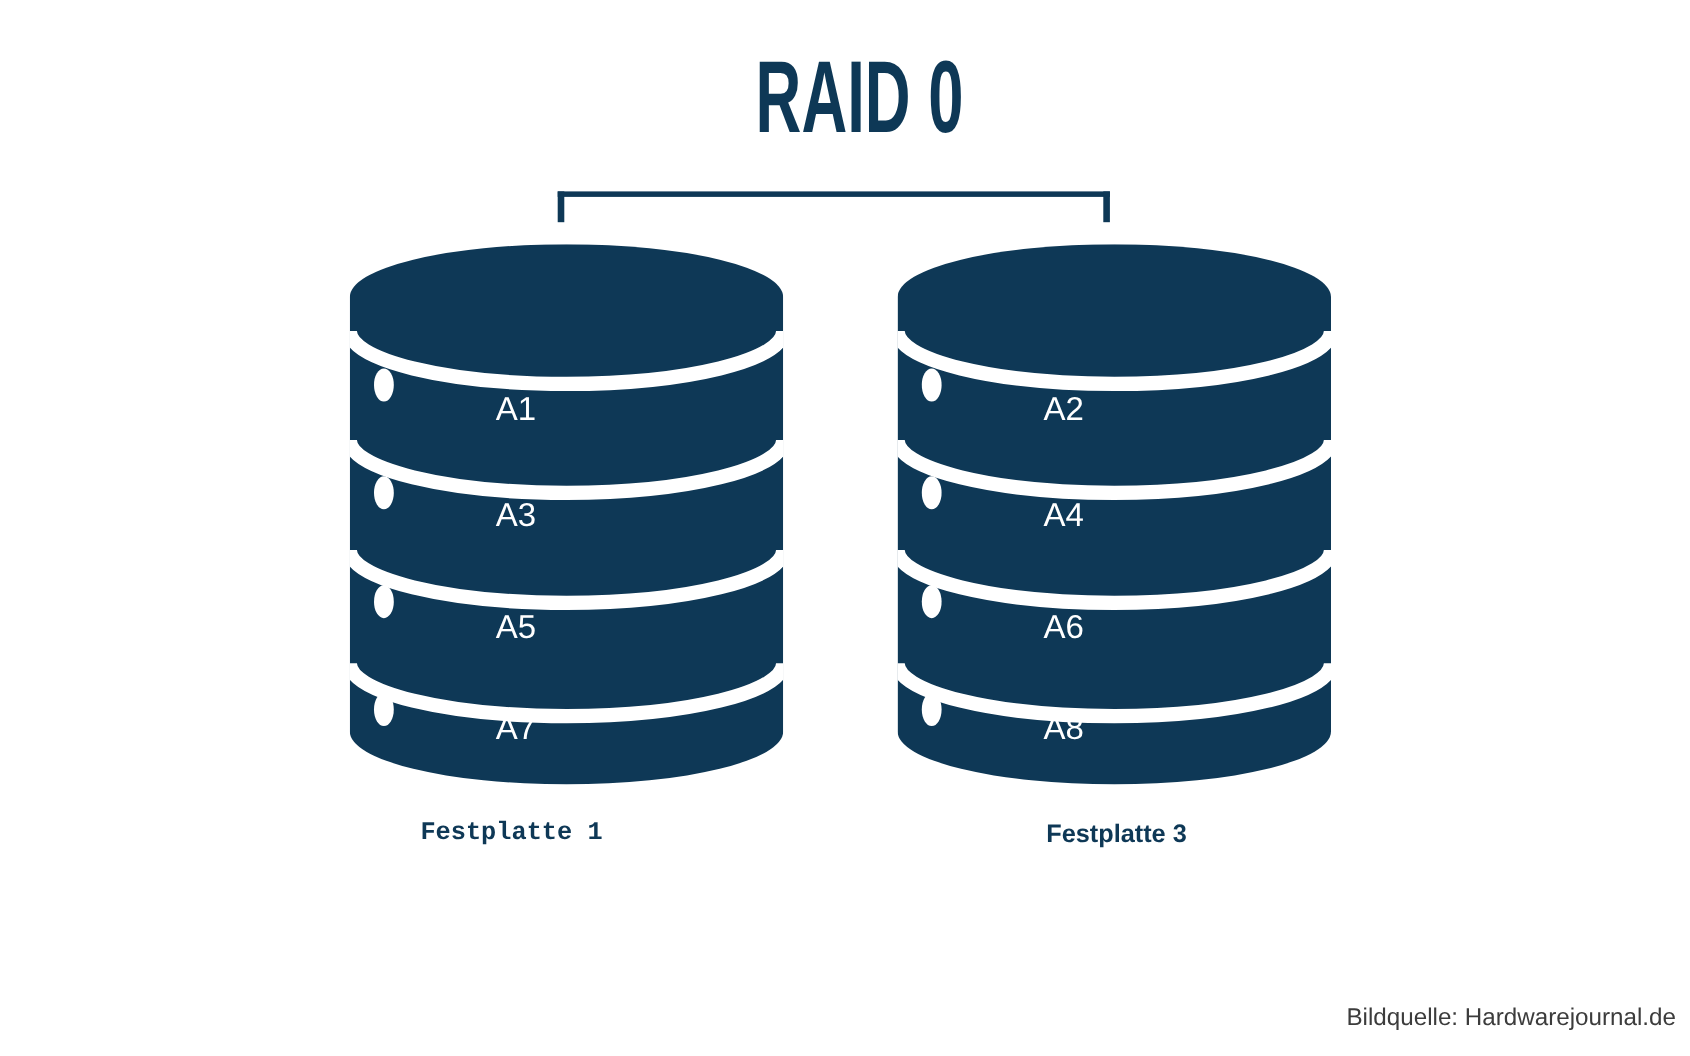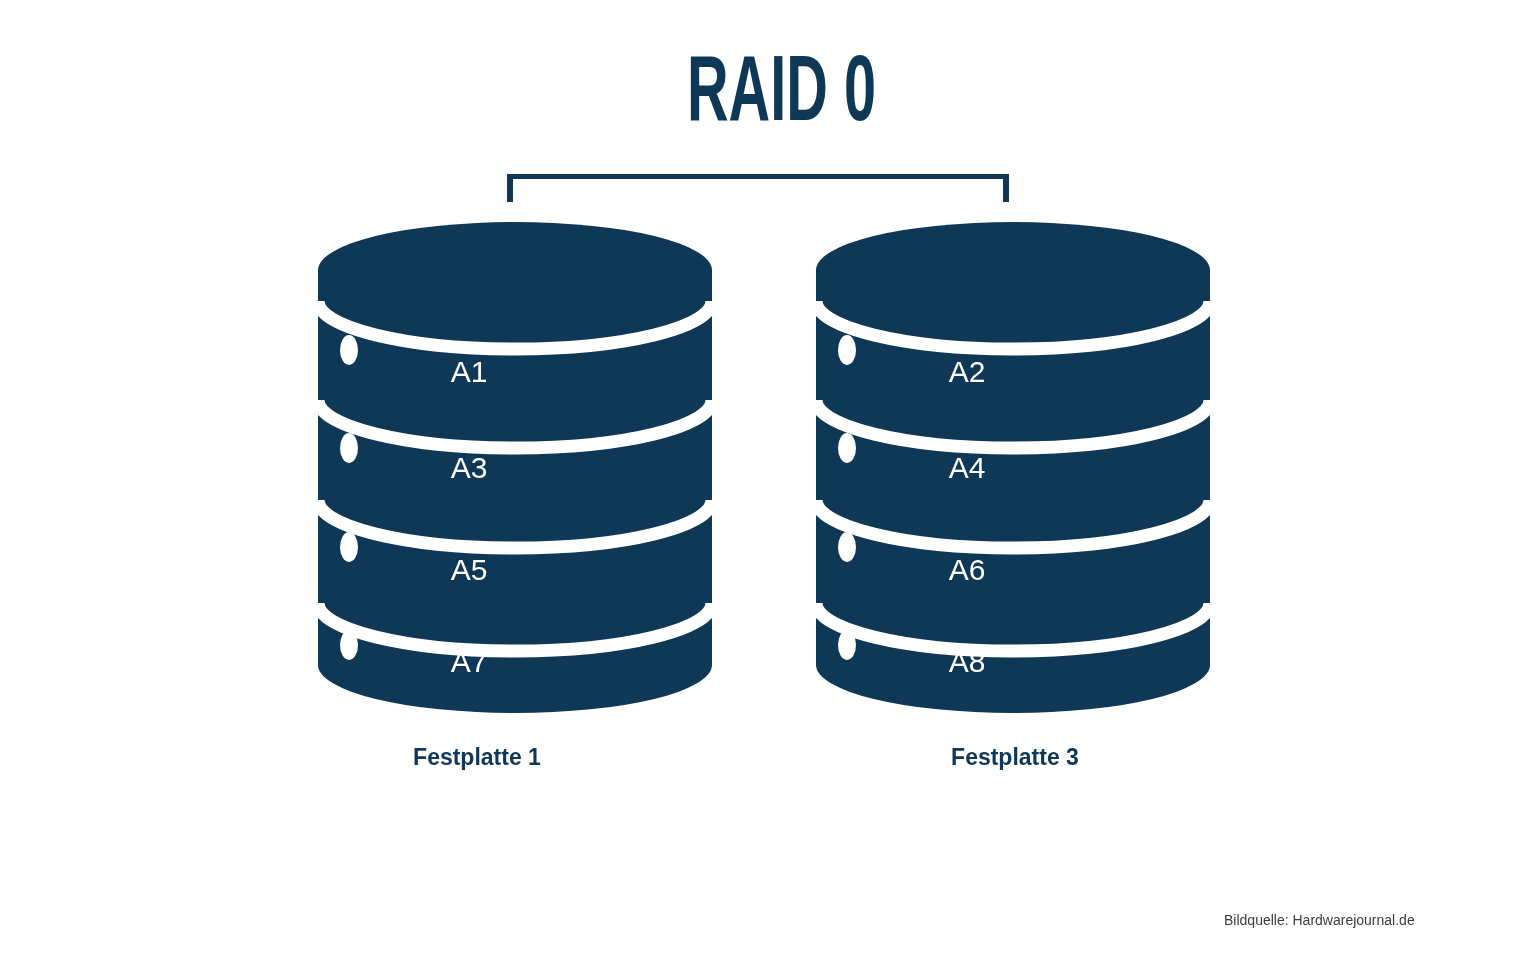--- a/index.html
+++ b/index.html
@@ -44,27 +44,27 @@
     text-anchor: middle;
   }
 
   
   .disk-label {
     position: absolute; top: 744px; width: 394px;
     text-align: center;
     font-weight: bold; font-size: 23px;
     color: var(--navy, #0e3856);
   }
-  .disk-label-1 { left: 280px; }
+  .disk-label-1 { left: 268px; font-family: Liberation Mono, monospace; }
   .disk-label-2 { left: 818px; }
 
   
   .source {
     position: absolute; left: 1224px; top: 912px;
-    font-size: 14px;
+    font-size: 22px;
     color: var(--source-text, #3c3c3c);
   }
 </style>
 </head>
 <body>
 
 <div class="stage">
 
   <div class="title-wrap">
     <div class="title">RAID 0</div>

